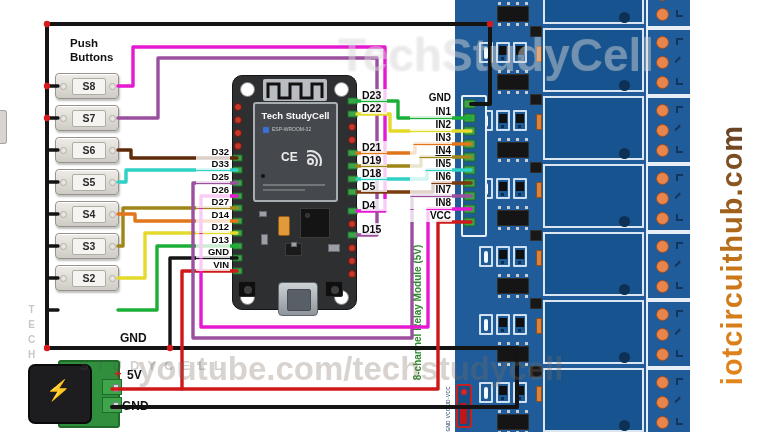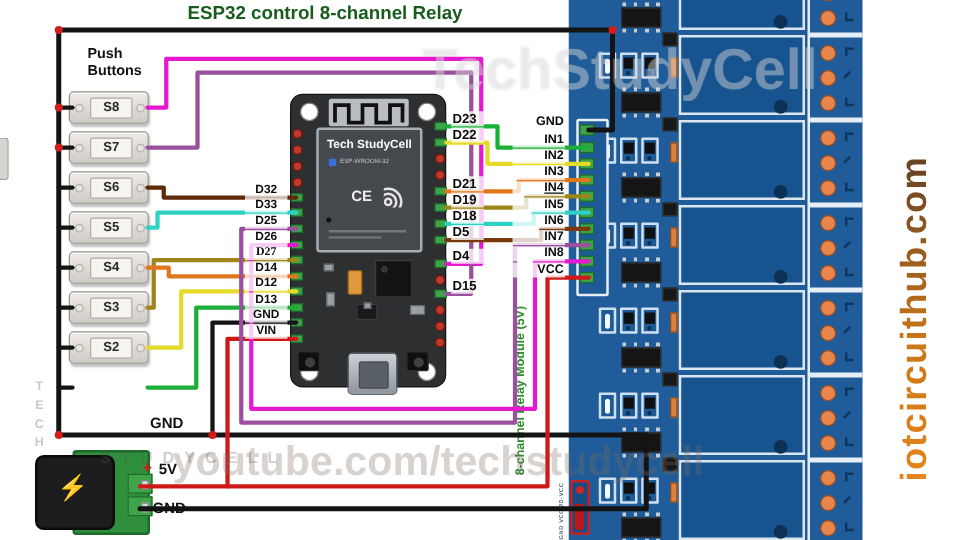--- a/index.html
+++ b/index.html
@@ -85,21 +85,21 @@
   
   .ppcb{left:58px;top:360px;width:62px;height:68px;background:#2f8f3d;border:2px solid #1e6b2a;border-radius:3px;}
   .padp{left:28px;top:364px;width:64px;height:60px;background:#1d1d1f;border:2px solid #0b0b0b;border-radius:7px;}
   .bolt{left:46px;top:378px;font-size:20px;color:#f7c71f;}
   .pterm{position:absolute;width:20px;height:16px;background:#3fa54a;border:1.5px solid #1e6b2a;}
   .pterm i{position:absolute;right:2px;top:4px;width:6px;height:8px;background:#d7dcd8;border:1px solid #7d827e;}
 
   
   .pl{position:absolute;font-weight:bold;color:#0a0a0a;background:rgba(255,255,255,.78);
       line-height:12px;padding:0 1px;}
-  .lp{left:196px;width:34px;text-align:center;font-size:9.5px;}
+  .lp{left:196px;width:34px;text-align:right;font-size:9.5px;}
   .rp{left:361px;width:26px;text-align:left;font-size:10.5px;}
   .mp{left:410px;width:42px;text-align:right;font-size:10px;}
   .gndlbl{left:120px;top:331px;font-weight:bold;font-size:12px;color:#111;}
   .plus5{left:114px;top:366px;font-weight:bold;font-size:13px;color:#d21c1c;}
   .v5{left:127px;top:368px;font-weight:bold;font-size:12px;color:#111;}
   .pgnd{left:122px;top:399px;font-weight:bold;font-size:12px;color:#111;}
 
   
   .wm-brand{left:338px;top:28px;font-weight:bold;font-size:46px;color:rgba(255,255,255,.32);
             text-shadow:0 0 2px rgba(130,130,130,.25);white-space:nowrap;pointer-events:none;}
@@ -483,31 +483,30 @@
     <polyline class="wc" points="357,179 427,179 427,170 471,170"></polyline>
     <polyline class="wbr" points="357,192 433,192 433,183 471,183"></polyline>
     <circle class="jd" cx="47" cy="24" r="3.2"></circle>
     <circle class="jd" cx="490" cy="24" r="3.2"></circle>
     <circle class="jd" cx="47" cy="86" r="3.2"></circle>
     <circle class="jd" cx="47" cy="118" r="3.2"></circle>
     <circle class="jd" cx="47" cy="348" r="3.2"></circle>
     <circle class="jd" cx="170" cy="348" r="3.2"></circle>
   </svg>
 
-  <div class="abs title">ESP32 control 8-channel Relay</div>
   <div class="abs pb-head">
     <span style="display:block;">Push</span>
     <span style="display:block;">Buttons</span>
   </div>
 
   <div class="pl lp" style="top:146px;">D32</div>
   <div class="pl lp" style="top:158px;">D33</div>
   <div class="pl lp" style="top:171px;">D25</div>
   <div class="pl lp" style="top:184px;">D26</div>
-  <div class="pl lp" style="top:196px;font-family:Liberation Serif, serif;">D27</div>
+  <div class="pl lp" style="top:196px;">D27</div>
   <div class="pl lp" style="top:209px;">D14</div>
   <div class="pl lp" style="top:221px;">D12</div>
   <div class="pl lp" style="top:234px;">D13</div>
   <div class="pl lp" style="top:246px;">GND</div>
   <div class="pl lp" style="top:259px;">VIN</div>
 
   <div class="pl rp" style="top:89px;">D23</div>
   <div class="pl rp" style="top:102px;">D22</div>
   <div class="pl rp" style="top:141px;">D21</div>
   <div class="pl rp" style="top:154px;">D19</div>

